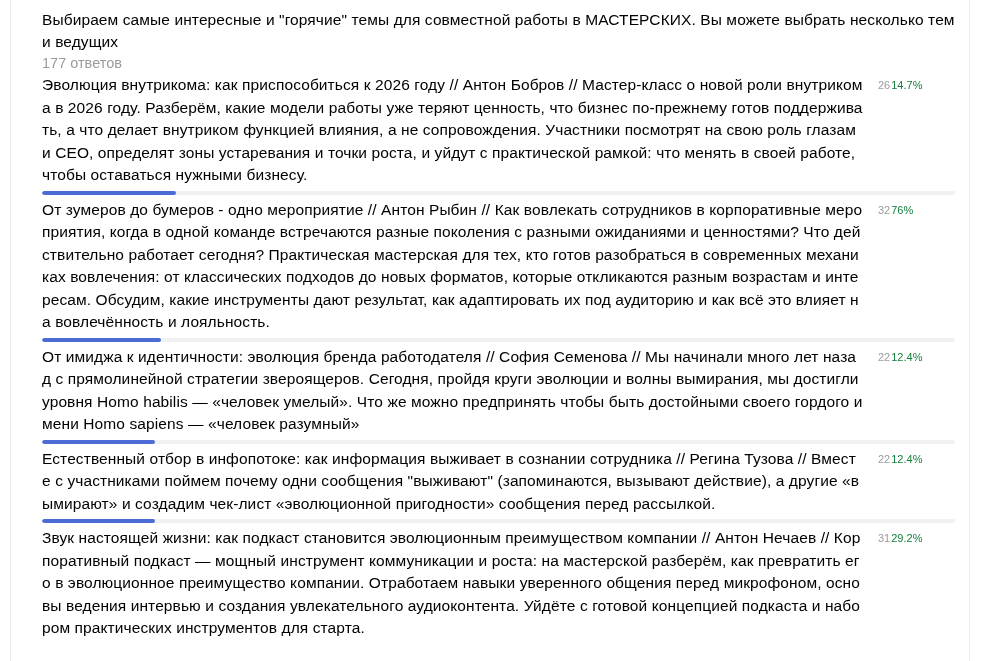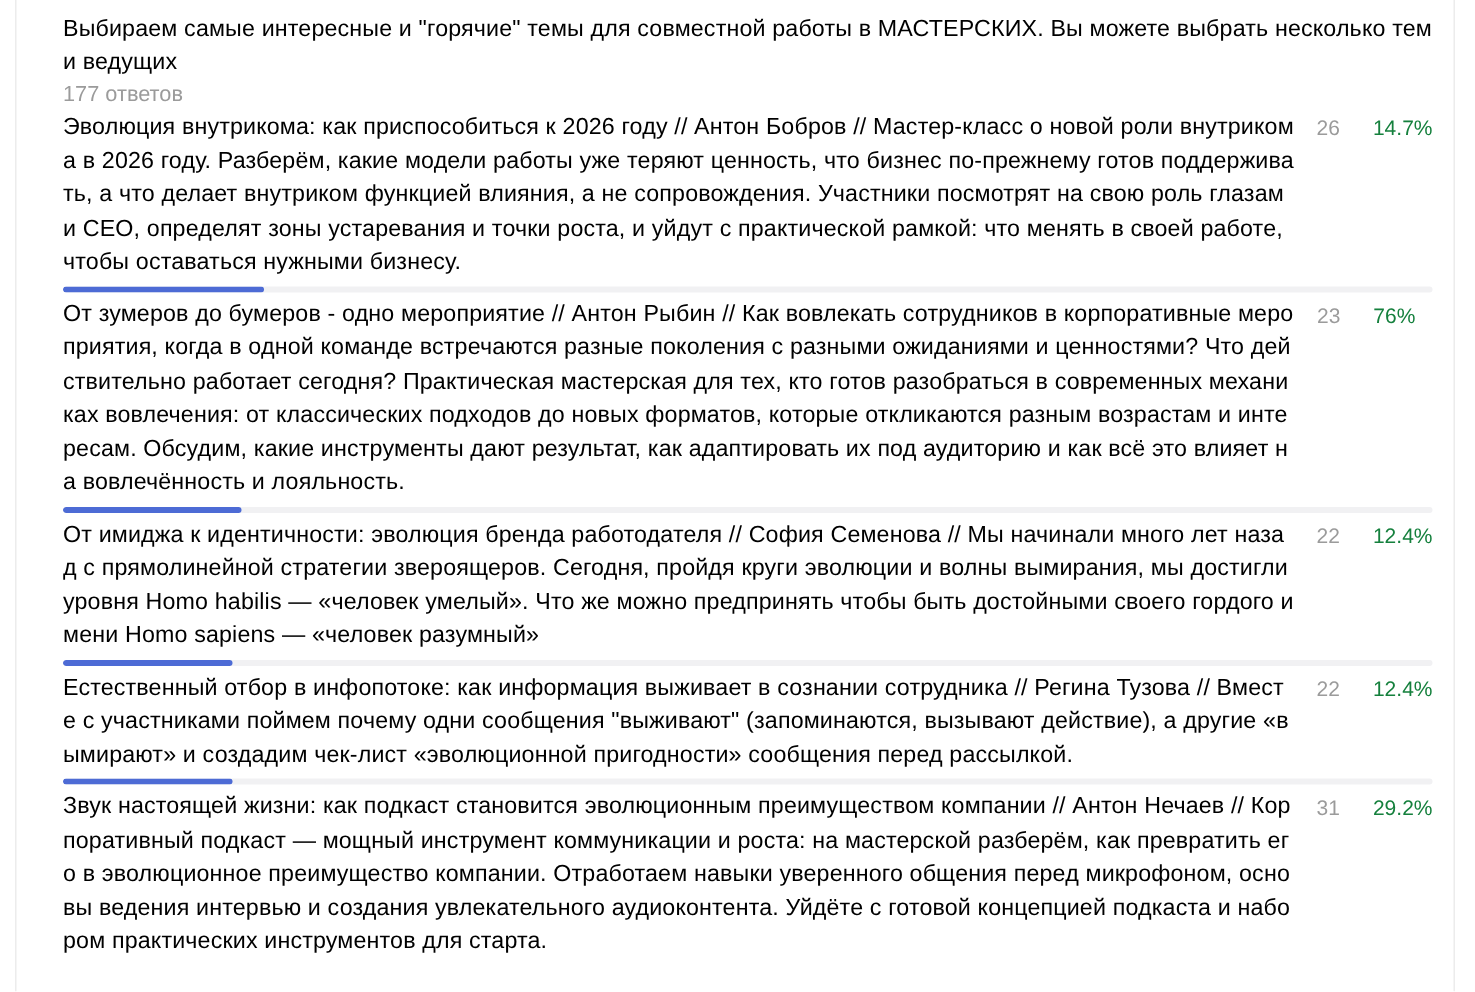--- a/index.html
+++ b/index.html
@@ -35,23 +35,23 @@
   .answer-text {
     width: 822px;
     font-size: 15.5px;
     line-height: 22.5px;
     word-break: break-all;
     color: #000000;
     letter-spacing: 0.1px;
   }
   .answer-stats {
     display: flex;
-    gap: 22px;
+    gap: 1px;
     margin-left: 14px;
-    font-size: 14px;
+    font-size: 11px;
     line-height: 22.5px;
     white-space: nowrap;
   }
   .vote-count { color: #9b9b9b; }
   .vote-percent { color: #15803d; }
   .progress-bar {
     margin-top: 4px;
     width: 913px;
     height: 4px;
     border-radius: 2px;
@@ -82,21 +82,21 @@
     </div>
     <div class="progress-bar">
       <div class="progress-fill" style="width: 14.7%;"></div>
     </div>
   </div>
 
   <div class="answer-row">
     <div class="answer-head">
       <div class="answer-text">От зумеров до бумеров - одно мероприятие // Антон Рыбин // Как вовлекать сотрудников в корпоративные мероприятия, когда в одной команде встречаются разные поколения с разными ожиданиями и ценностями? Что действительно работает сегодня? Практическая мастерская для тех, кто готов разобраться в современных механиках вовлечения: от классических подходов до новых форматов, которые откликаются разным возрастам и интересам. Обсудим, какие инструменты дают результат, как адаптировать их под аудиторию и как всё это влияет на вовлечённость и лояльность.</div>
       <div class="answer-stats">
-        <span class="vote-count">23</span>
+        <span class="vote-count">32</span>
         <span class="vote-percent">76%</span>
       </div>
     </div>
     <div class="progress-bar">
       <div class="progress-fill" style="width: 13%;"></div>
     </div>
   </div>
 
   <div class="answer-row">
     <div class="answer-head">

